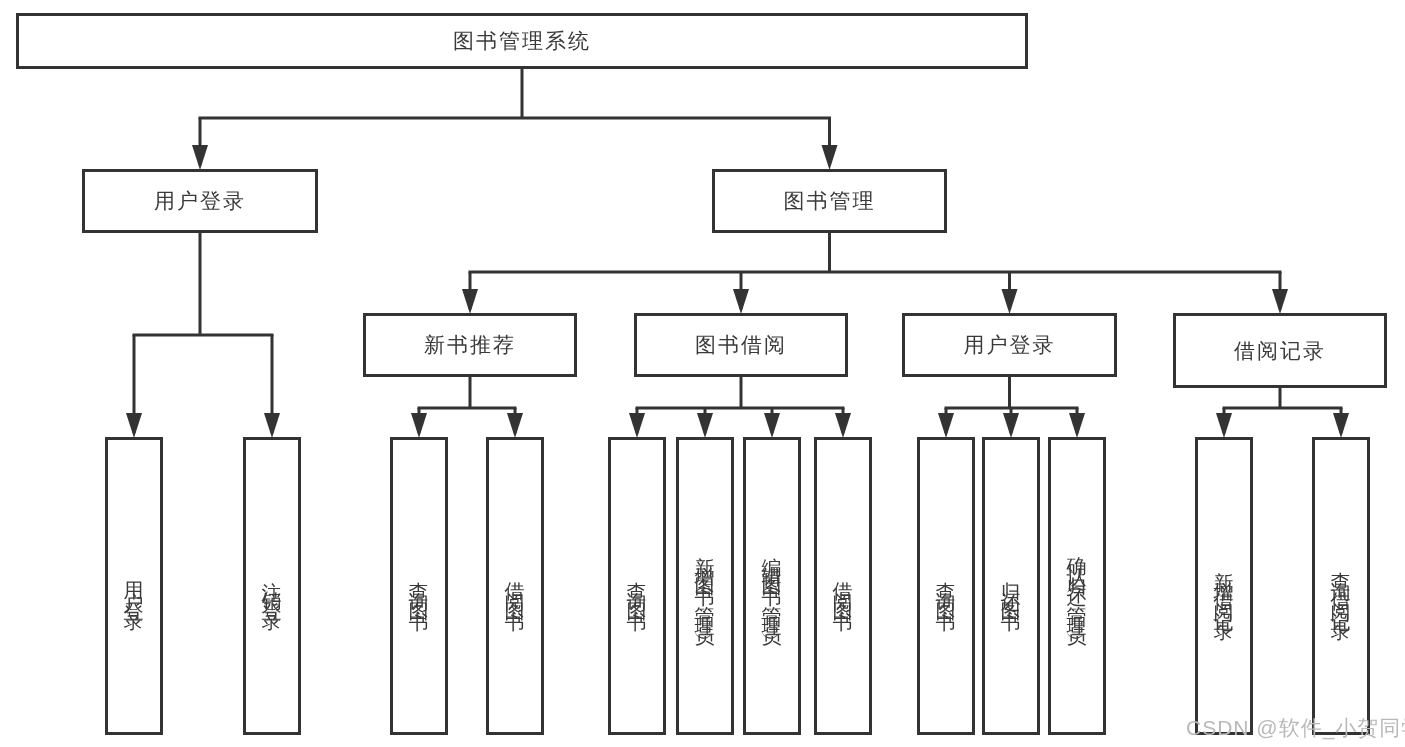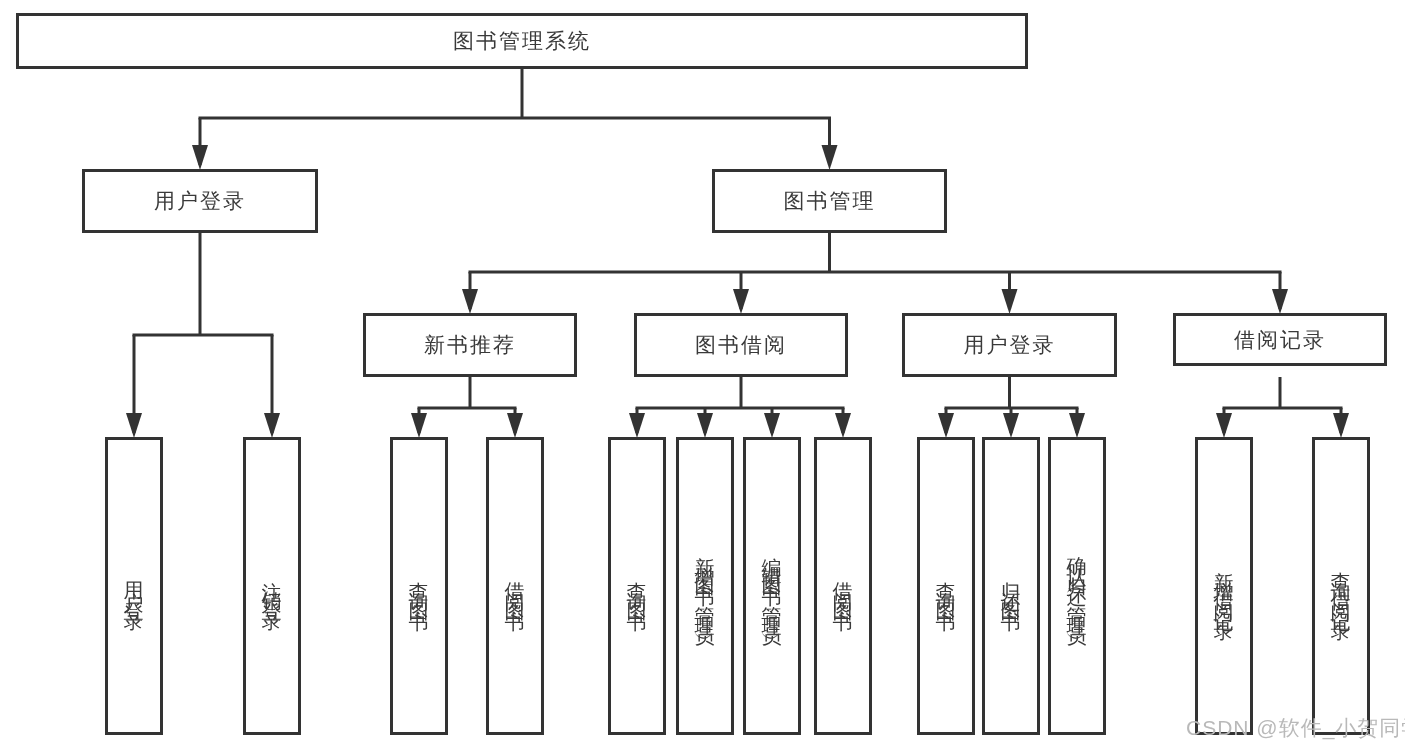--- a/index.html
+++ b/index.html
@@ -107,21 +107,21 @@
       <line x1="1341" y1="408" x2="1341" y2="433" stroke="#333333" stroke-width="3"></line>
       <polygon points="1333,413 1349,413 1341,438" fill="#333333"></polygon>
     </svg>
   <div class="watermark" style="color: rgb(185, 185, 185);">CSDN @软件_小贺同学</div>
 <div class="node h" style="left: 16px; top: 13px; width: 1012px; height: 56px; text-align: center;">图书管理系统</div>
     <div class="node h" style="left: 82px; top: 169px; width: 236px; height: 64px;">用户登录</div>
     <div class="node h" style="left: 712px; top: 169px; width: 235px; height: 64px;">图书管理</div>
     <div class="node h" style="left: 634px; top: 313px; width: 214px; height: 64px;">图书借阅</div>
     <div class="node h" style="left: 363px; top: 313px; width: 214px; height: 64px;">新书推荐</div>
     <div class="node h" style="left: 902px; top: 313px; width: 215px; height: 64px;">用户登录</div>
-    <div class="node h" style="left: 1173px; top: 313px; width: 214px; height: 53px;">借阅记录</div>
+    <div class="node h" style="left: 1173px; top: 313px; width: 214px; height: 75px;">借阅记录</div>
     <div class="node v" style="left: 105px; top: 437px; width: 58px; height: 298px;">用户登录</div>
     <div class="node v" style="left: 243px; top: 437px; width: 58px; height: 298px;">注销登录</div>
     <div class="node v" style="left: 390px; top: 437px; width: 58px; height: 298px;">查询图书</div>
     <div class="node v" style="left: 486px; top: 437px; width: 58px; height: 298px;">借阅图书</div>
     <div class="node v" style="left: 608px; top: 437px; width: 58px; height: 298px;">查询图书</div>
     <div class="node v" style="left: 676px; top: 437px; width: 58px; height: 298px;">新增图书（管理员）</div>
     <div class="node v" style="left: 743px; top: 437px; width: 58px; height: 298px;">编辑图书（管理员）</div>
     <div class="node v" style="left: 814px; top: 437px; width: 58px; height: 298px;">借阅图书</div>
     <div class="node v" style="left: 917px; top: 437px; width: 58px; height: 298px;">查询图书</div>
     <div class="node v" style="left: 982px; top: 437px; width: 58px; height: 298px;">归还图书</div>

